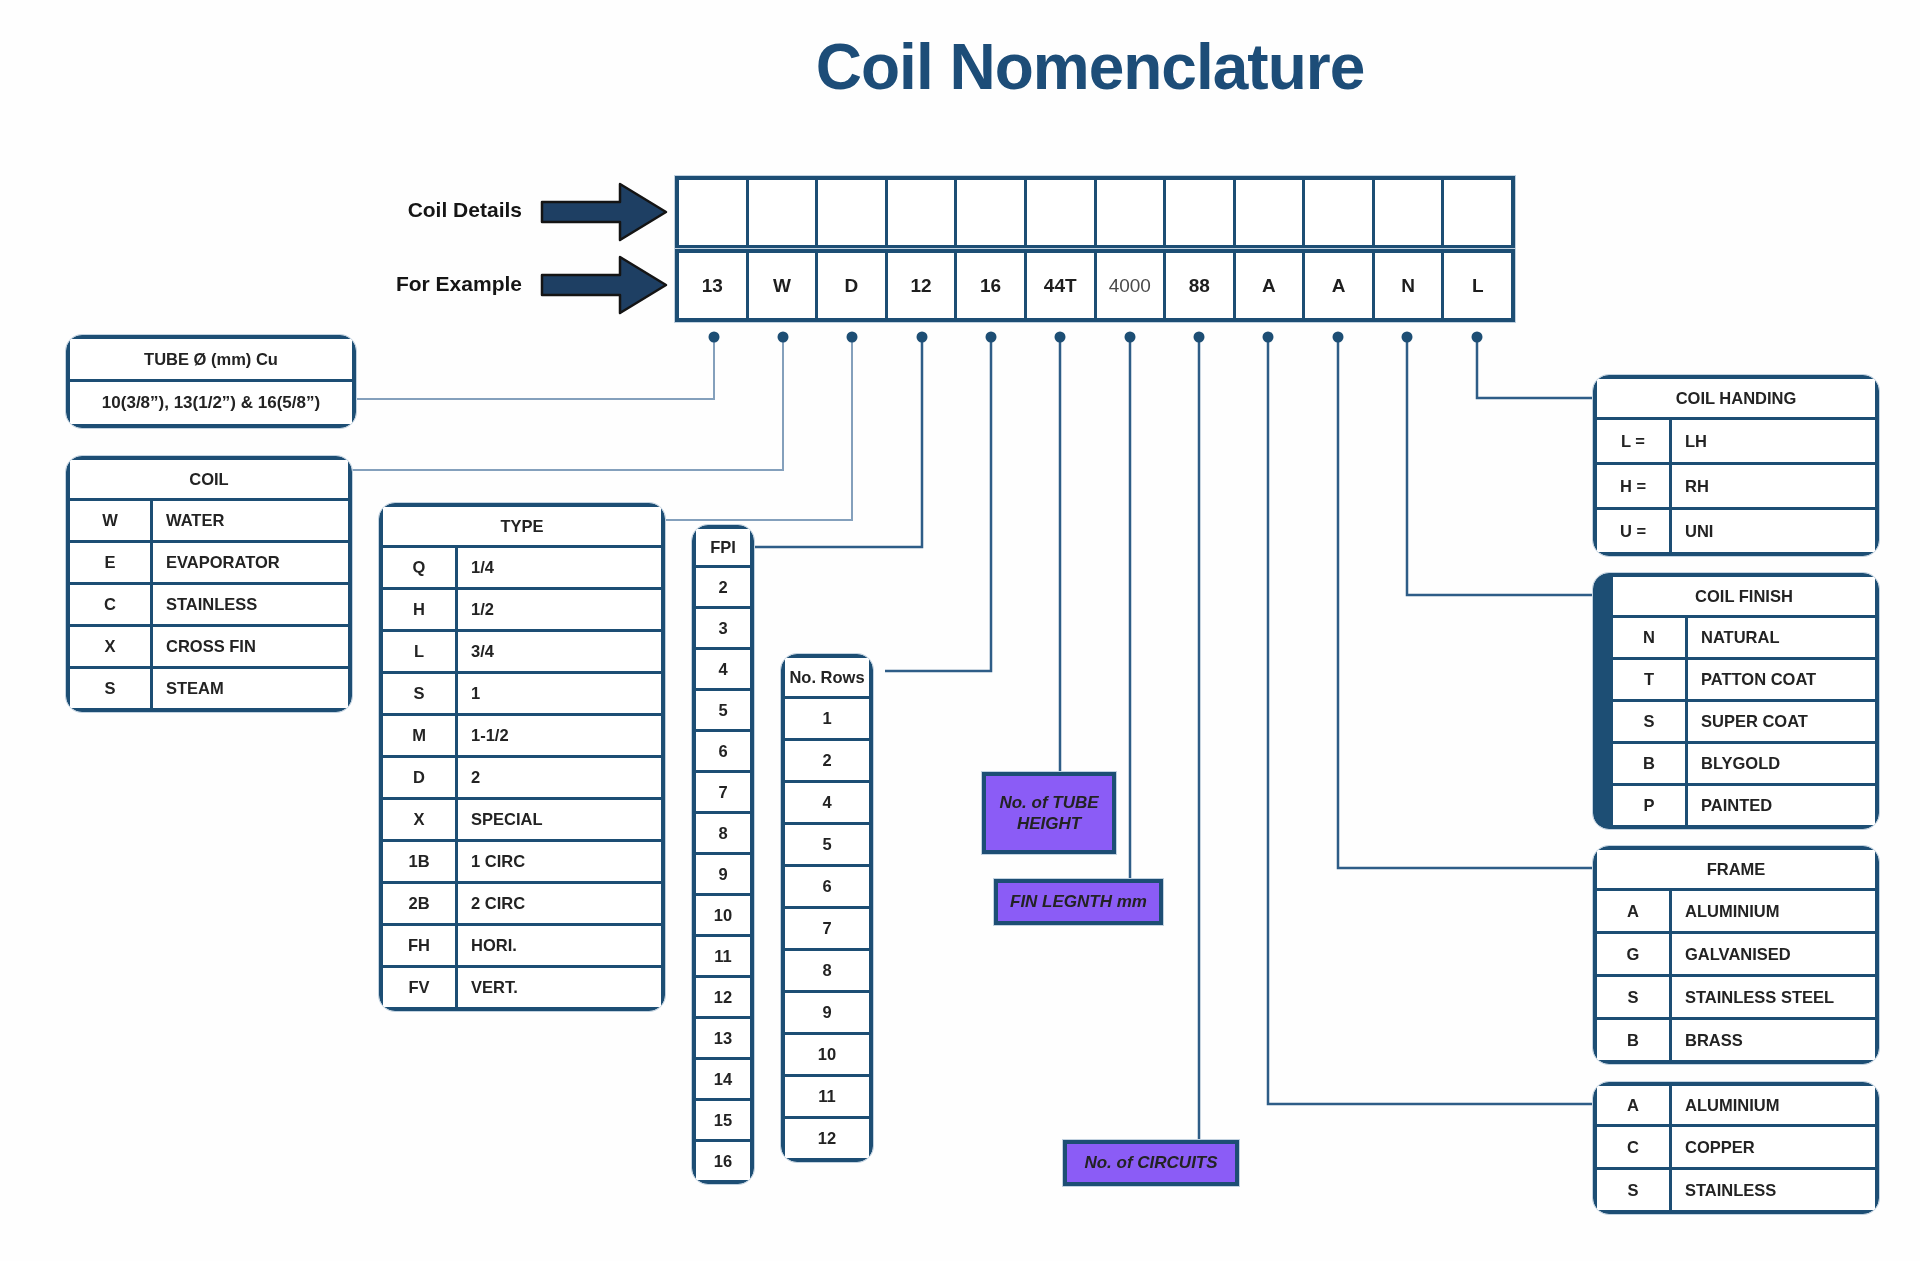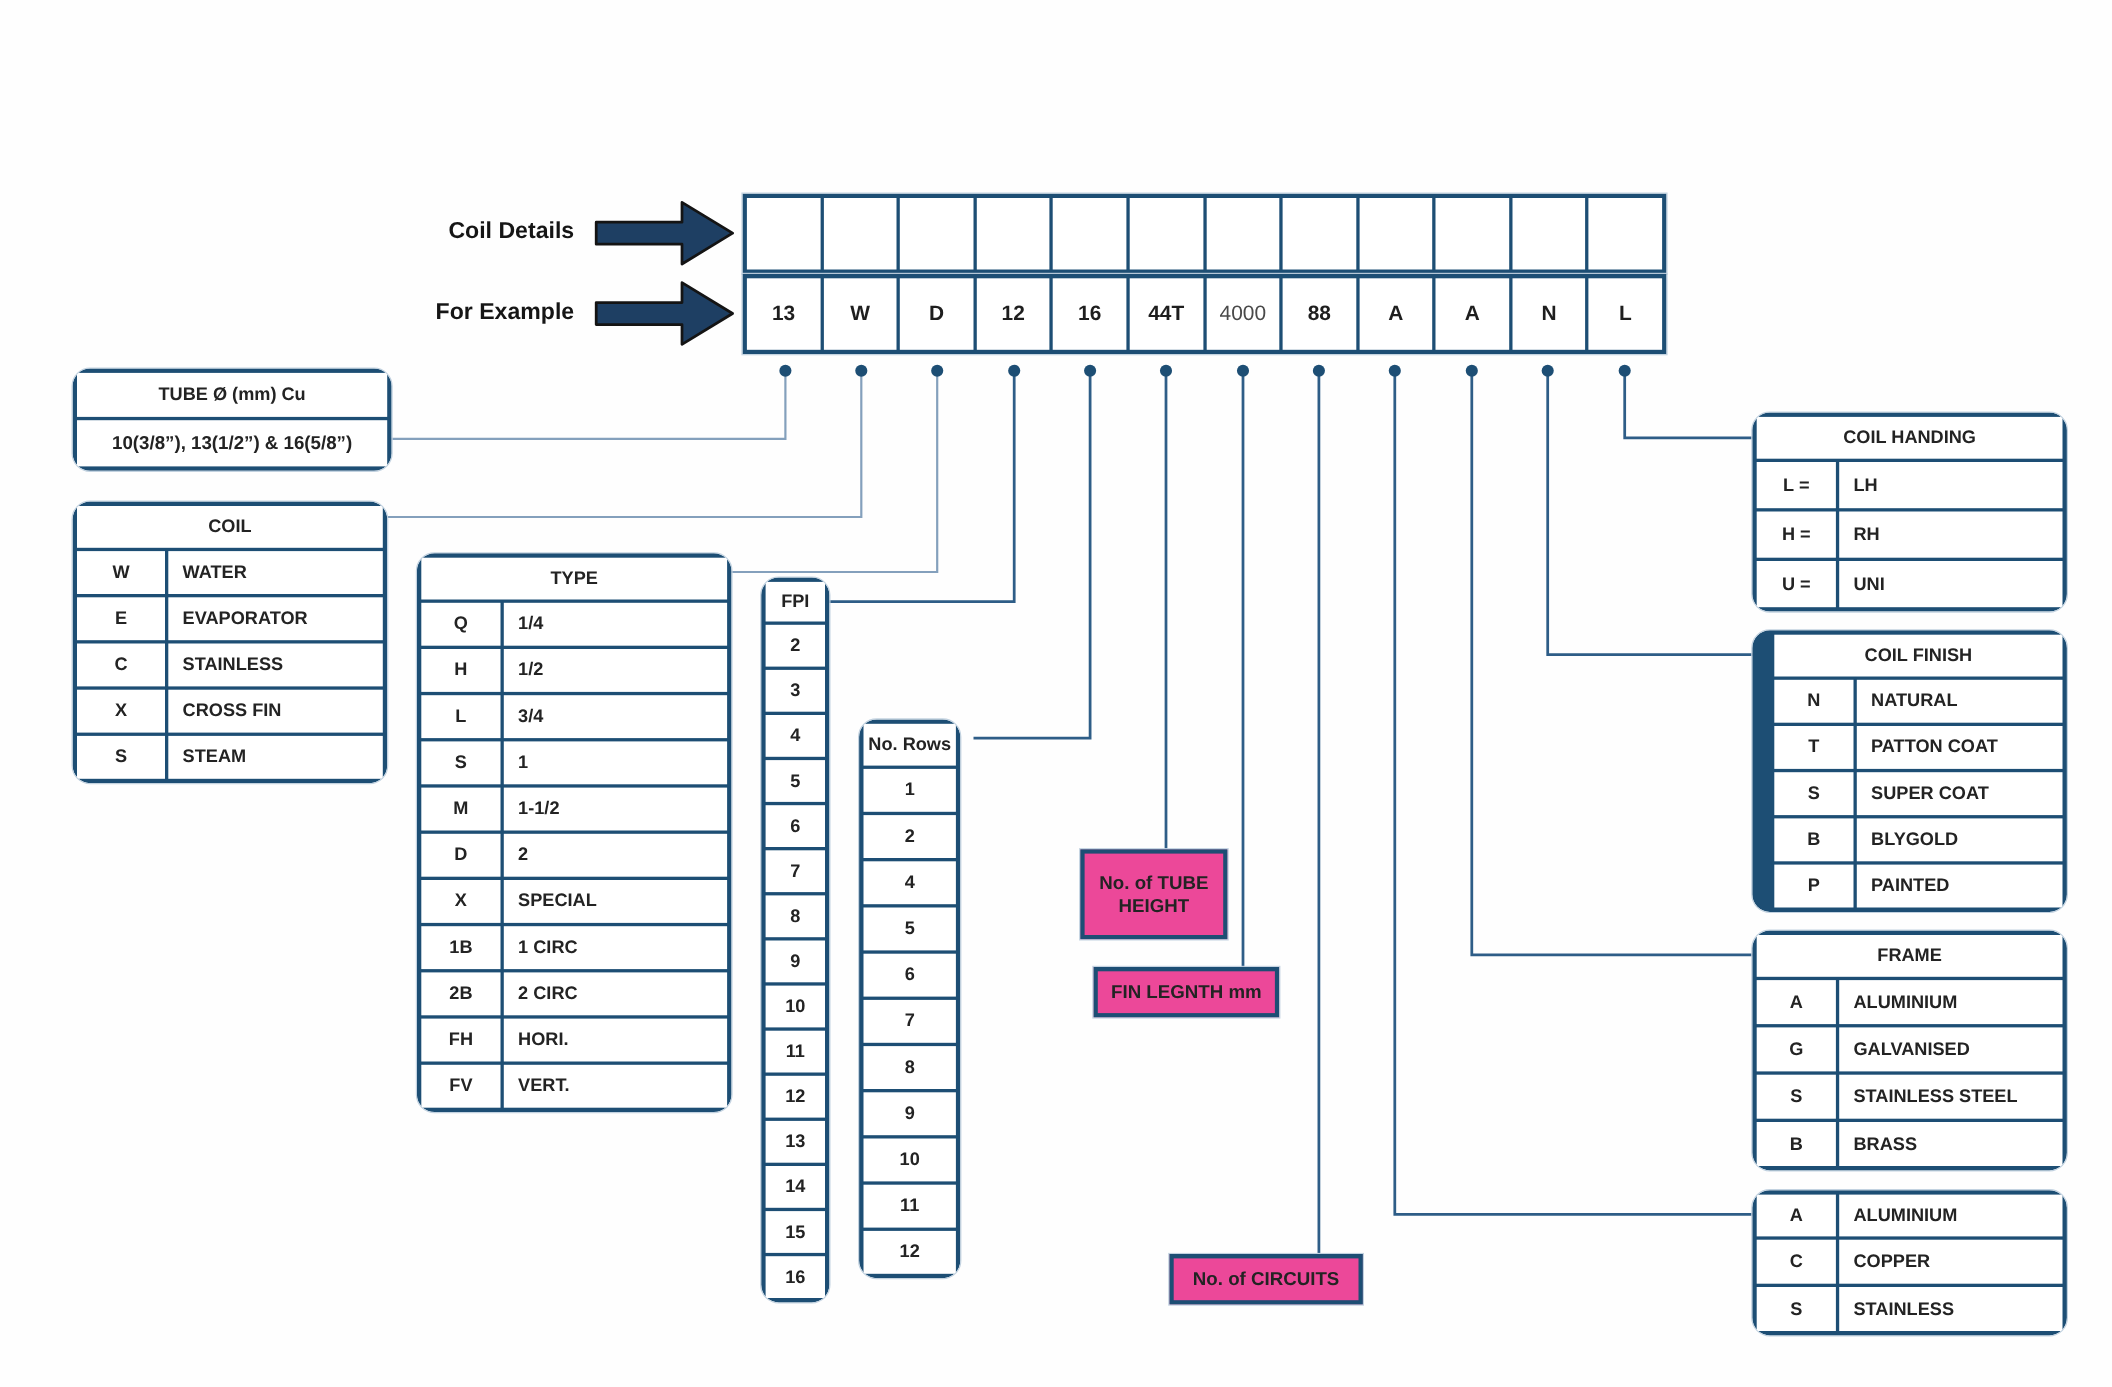--- a/index.html
+++ b/index.html
@@ -27,32 +27,33 @@
       grid-auto-rows:var(--rowh,39px);gap:3px;outline:1px solid #c2d2e0;border-radius:16px;}
   .kv>div{background:#fff;display:flex;align-items:center;color:#232323;
           font-weight:700;font-size:16.5px;line-height:1.1;}
   .kv .th{grid-column:1/-1;justify-content:center;}
   .kv .key{justify-content:center;}
   .kv .val{padding-left:13px;}
   .kv .num{justify-content:center;}
   .kv .wide{grid-column:1/-1;justify-content:center;font-size:17px;}
 
   
-  .note{position:absolute;border:4px solid #1d4e74;background:#ec4899;box-sizing:border-box;
+  .note{position:absolute;border:4px solid #1d4e74;background:#8b5cf6;box-sizing:border-box;
         display:flex;align-items:center;justify-content:center;text-align:center;
         font-size:17px;font-weight:700;color:#232323;line-height:1.25;padding:2px 8px;
-        outline:1px solid #c2d2e0;}
+        outline:1px solid #c2d2e0;font-style:italic;}
 
   #wires{position:absolute;left:0;top:0;pointer-events:none;}
 </style>
 </head>
 <body>
 
 <div id="canvas">
 
+  <div class="title">Coil Nomenclature</div>
 
   <div class="lbl" style="left:294px;top:198px;">Coil Details</div>
   <div class="lbl" style="left:294px;top:272px;">For Example</div>
 
   <svg class="arrow" style="left:540px;top:177px;" viewBox="0 0 130 70">
     <polygon points="2,25 80,25 80,7 126,35 80,63 80,45 2,45" fill="#1e3f63" stroke="#141414" stroke-width="2.5" stroke-linejoin="round"></polygon>
   </svg>
   <svg class="arrow" style="left:540px;top:250px;" viewBox="0 0 130 70">
     <polygon points="2,25 80,25 80,7 126,35 80,63 80,45 2,45" fill="#1e3f63" stroke="#141414" stroke-width="2.5" stroke-linejoin="round"></polygon>
   </svg>

